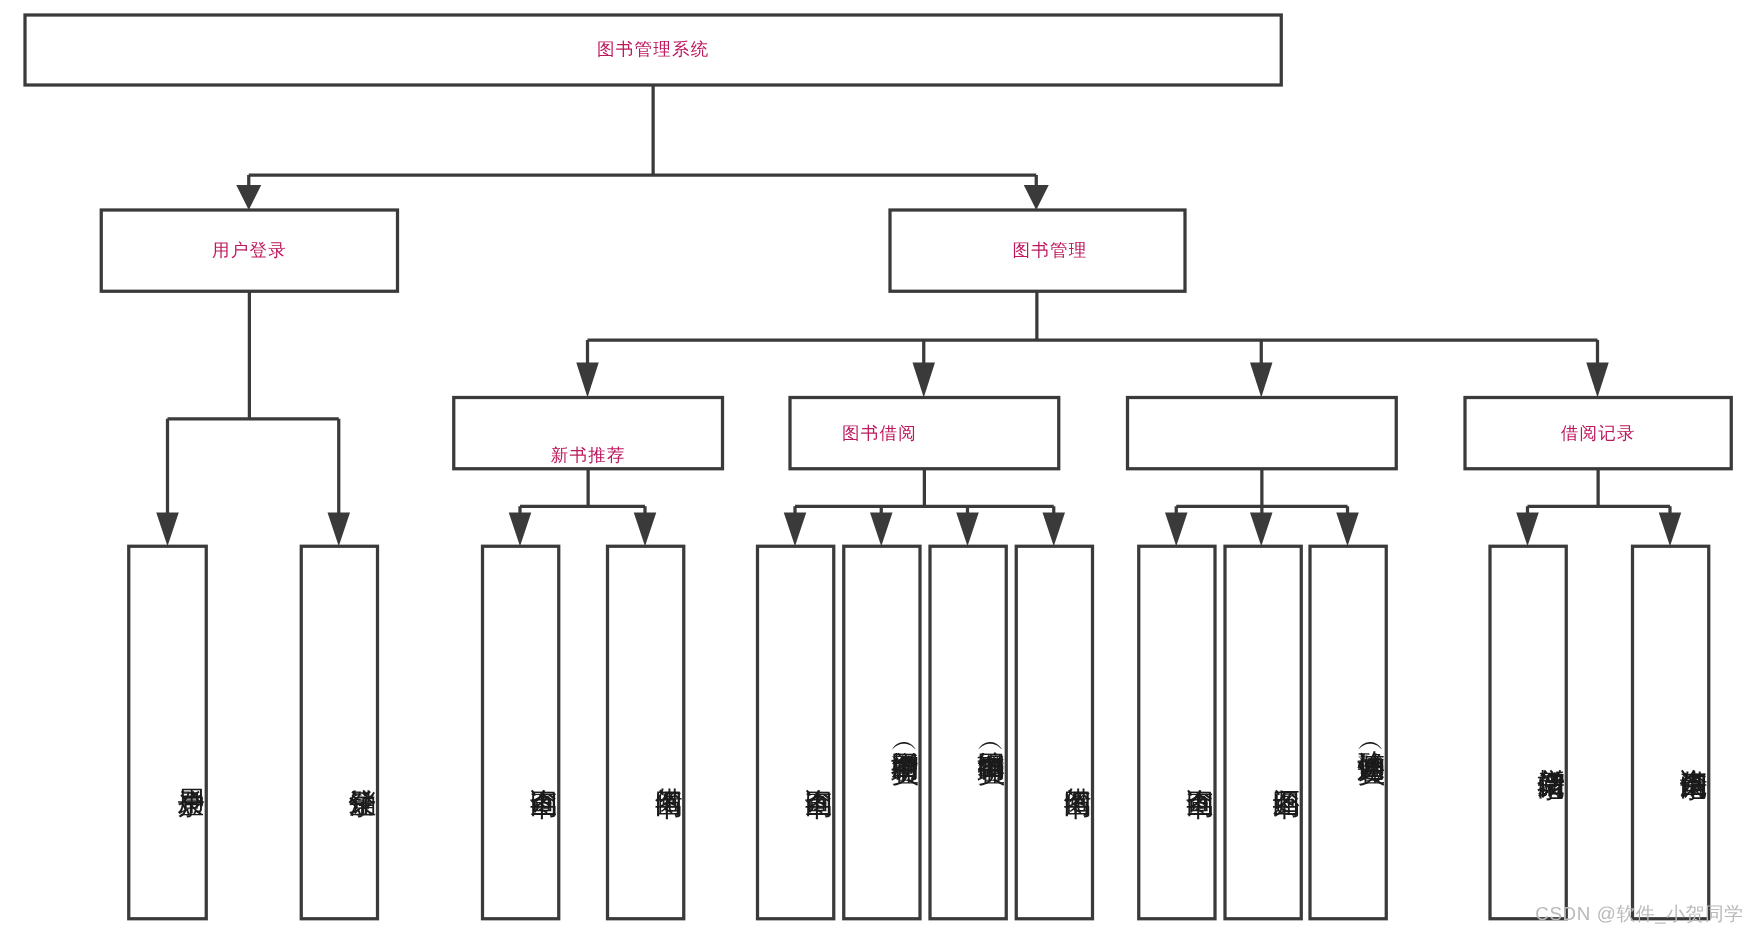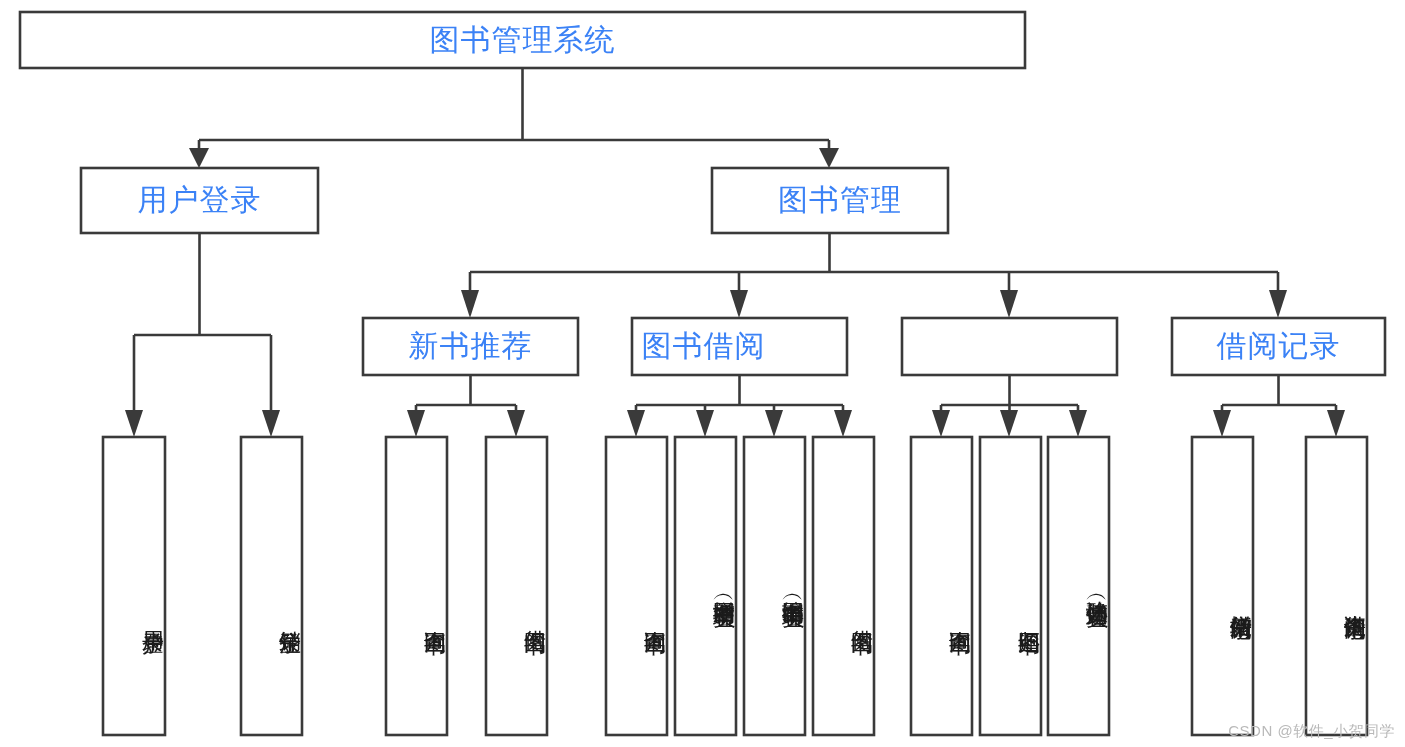--- a/index.html
+++ b/index.html
@@ -53,23 +53,23 @@
     color: #1b1b1b;
     white-space: nowrap;
     pointer-events: none;
   }
   .hlabel-wrap {
     position: absolute;
     display: flex;
     align-items: center;
     justify-content: center;
     font-family: "Liberation Sans", "DejaVu Sans", sans-serif;
-    font-size: 30px;
+    font-size: 14px;
     letter-spacing: 1px;
-    color: #3b82f6;
+    color: #be185d;
     white-space: nowrap;
     pointer-events: none;
   }
   #watermark {
     position: absolute;
     right: 10px;
     bottom: 6px;
     font-family: "Liberation Sans", "DejaVu Sans", sans-serif;
     font-size: 15px;
     color: #b9b9b9;
@@ -175,21 +175,21 @@
       <rect class="node-box" x="1192" y="437" width="61" height="298"></rect>
       <rect class="node-box" x="1306" y="437" width="61" height="298"></rect>
     </g>
   </svg>
 
   <div class="hlabel-wrap" style="left:20px; top:12px; width:1005px; height:56px;">图书管理系统</div>
 
   <div class="hlabel-wrap" style="left:81px; top:168px; width:237px; height:65px;">用户登录</div>
   <div class="hlabel-wrap" style="left:712px; top:168px; width:256px; height:65px;">图书管理</div>
 
-  <div class="hlabel-wrap" style="left:363px; top:318px; width:215px; height:57px;">新书推荐</div>
+  <div class="hlabel-wrap" style="left:363px; top:336px; width:215px; height:57px;">新书推荐</div>
   <div class="hlabel-wrap" style="left:596px; top:318px; width:215px; height:57px;text-align:center;">图书借阅</div>
   <div class="hlabel-wrap" style="left:1172px; top:318px; width:213px; height:57px;text-align:center;">借阅记录</div>
 
   <div class="vlabel-wrap" style="left:103px; top:500px; width:62px; height:230px;">用户登录</div>
   <div class="vlabel-wrap" style="left:241px; top:500px; width:61px; height:230px;">注销登录</div>
 
   <div class="vlabel-wrap" style="left:386px; top:500px; width:61px; height:230px;">查询图书</div>
   <div class="vlabel-wrap" style="left:486px; top:500px; width:61px; height:230px;">借阅图书</div>
 
   <div class="vlabel-wrap" style="left:606px; top:500px; width:61px; height:230px;">查询图书</div>

